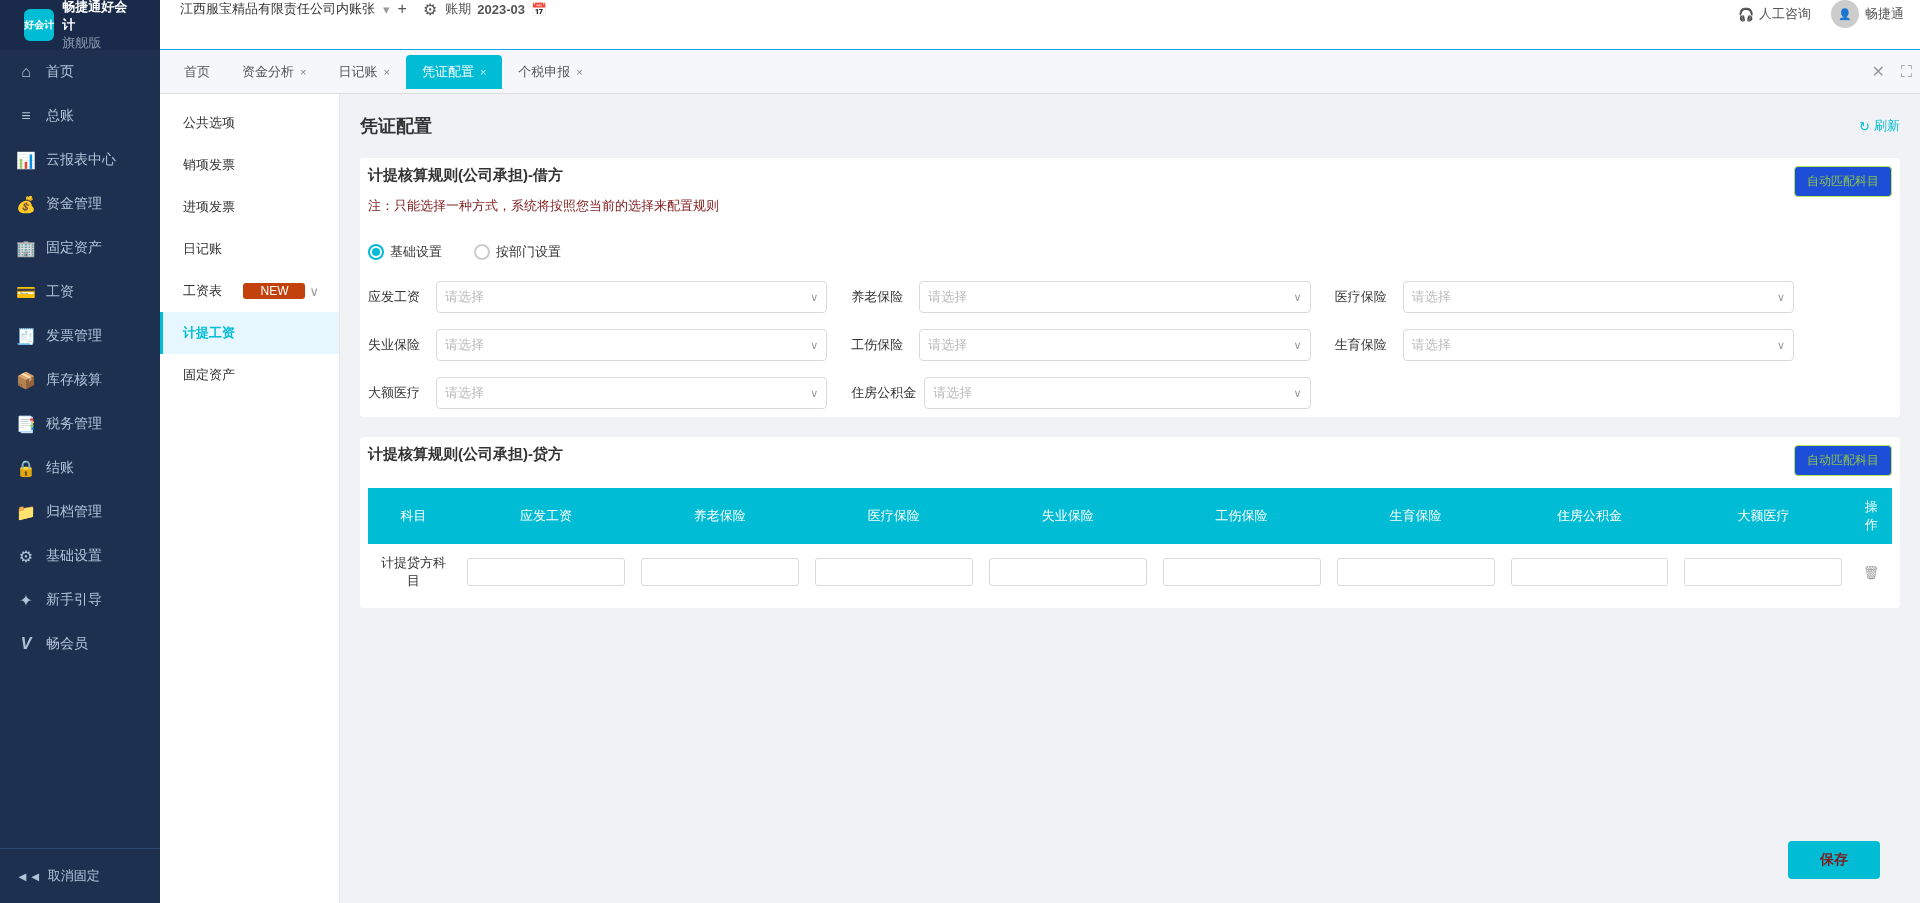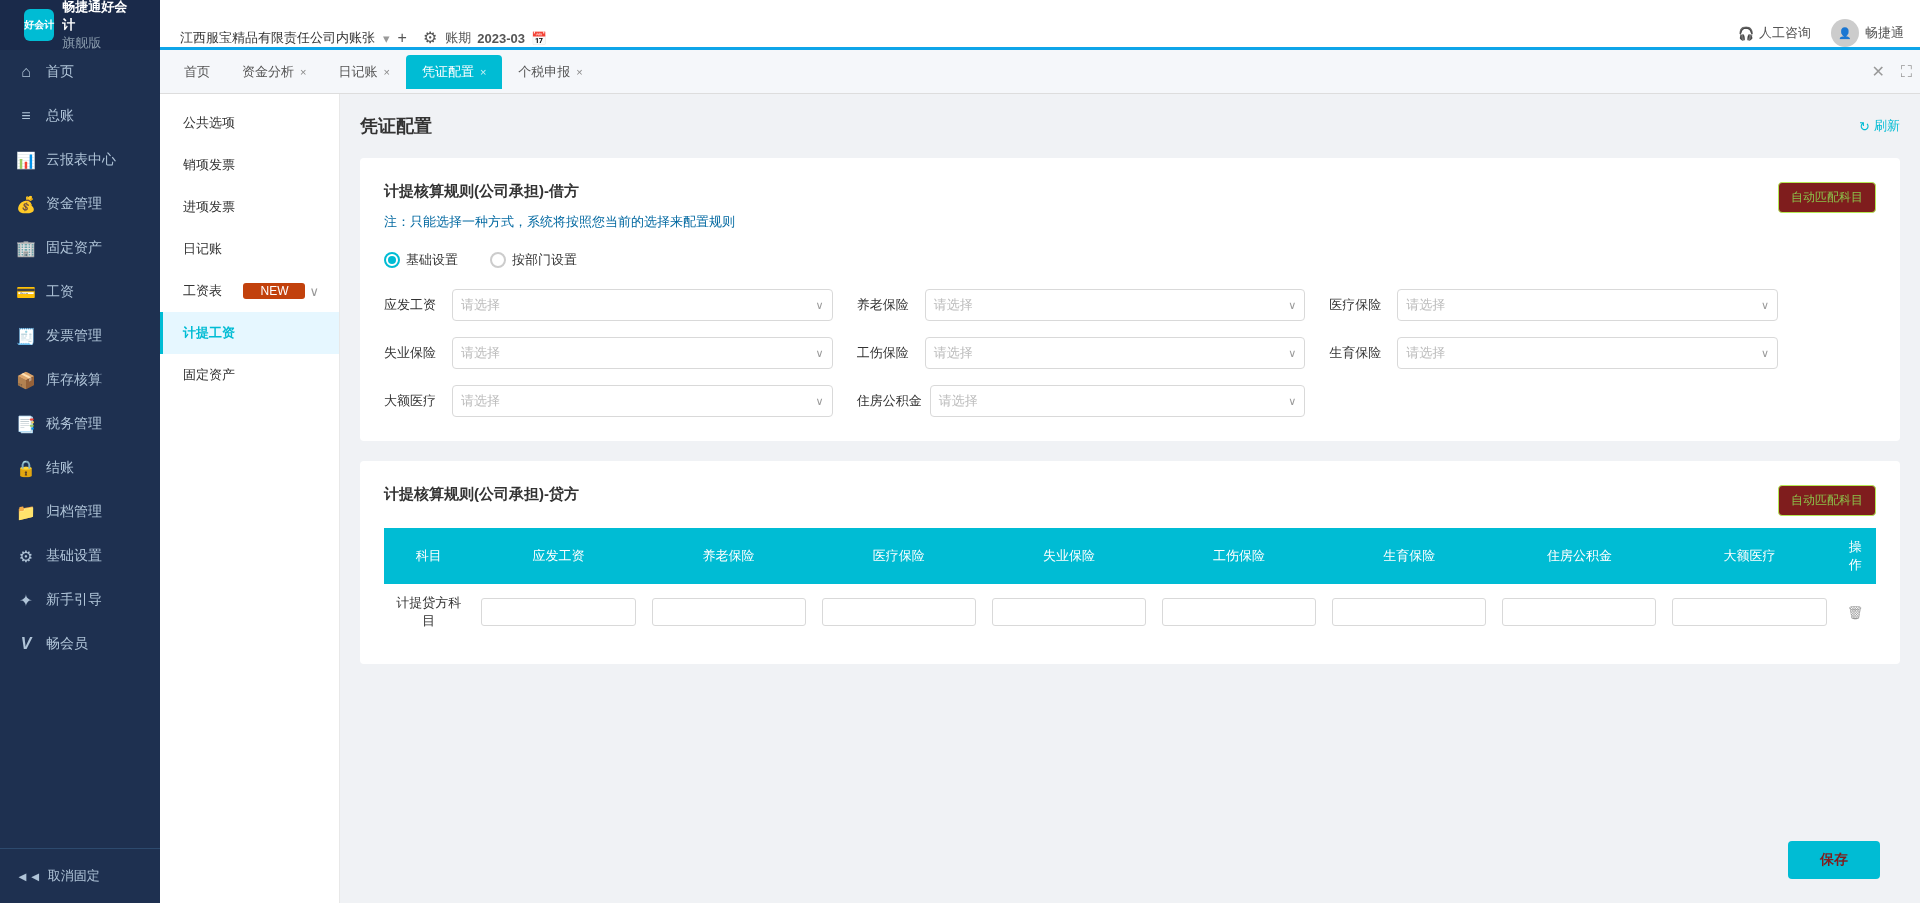--- a/index.html
+++ b/index.html
@@ -39,57 +39,57 @@
     .nav-item-parent { display: flex; align-items: center; justify-content: space-between; }
     .nav-badge-new { background: #c2410c; color: white; font-size: 12px; padding: 1px 17px; border-radius: 3px; margin-left: 4px; }
     .nav-sub { padding-left: 20px; }
 
     
     .page-header { display: flex; align-items: center; justify-content: space-between; margin-bottom: 20px; }
     .page-title { font-size: 18px; font-weight: bold; color: #333; }
     .btn-refresh { display: flex; align-items: center; gap: 4px; color: #00bcd4; cursor: pointer; font-size: 13px; }
 
     
-    .section { background: white; border-radius: 4px; padding: 24px; margin-bottom: 20px; }
+    .section { background: white; border-radius: 4px; padding: 8px; margin-bottom: 20px; }
     .section-title { font-size: 15px; font-weight: bold; color: #333; margin-bottom: 12px; }
-    .notice-text { color: #0369a1; font-size: 13px; margin-bottom: 20px; }
+    .notice-text { color: #7f1d1d; font-size: 13px; margin-bottom: 28px; }
 
     
     .radio-group { display: flex; align-items: center; gap: 32px; margin-bottom: 20px; }
     .radio-item { display: flex; align-items: center; gap: 6px; cursor: pointer; color: #333; font-size: 13px; }
     .radio-circle { width: 16px; height: 16px; border-radius: 50%; border: 2px solid #00bcd4; display: flex; align-items: center; justify-content: center; }
     .radio-circle.checked::after { content: ''; width: 8px; height: 8px; border-radius: 50%; background: #00bcd4; display: block; }
     .radio-circle.unchecked { border-color: #ccc; }
 
     
     .form-grid { display: grid; grid-template-columns: repeat(3, 1fr); gap: 16px 24px; }
     .form-item { display: flex; align-items: center; gap: 8px; }
     .form-label { color: #333; font-size: 13px; min-width: 60px; white-space: nowrap; }
     .form-select { flex: 1; height: 32px; border: 1px solid #d9d9d9; border-radius: 4px; padding: 0 8px; display: flex; align-items: center; justify-content: space-between; cursor: pointer; background: white; font-size: 13px; color: #bbb; }
     .select-arrow { color: #999; font-size: 11px; }
 
     
-    .btn-auto-match { background: #7f1d1d; border: 1px solid #b5e853; color: #8bc34a; padding: 6px 12px; border-radius: 4px; cursor: pointer; font-size: 12px; }
+    .btn-auto-match { background: #1d4ed8; border: 1px solid #b5e853; color: #8bc34a; padding: 6px 12px; border-radius: 4px; cursor: pointer; font-size: 12px; }
 
     
     .data-table { width: 100%; border-collapse: collapse; margin-top: 12px; }
     .data-table th { background: #00bcd4; color: white; padding: 10px 8px; text-align: center; font-size: 13px; font-weight: normal; }
     .data-table td { padding: 10px 8px; text-align: center; border-bottom: 1px solid #f0f0f0; font-size: 13px; color: #333; }
     .data-table tr:last-child td { border-bottom: none; }
     .table-input { width: 100%; height: 28px; border: 1px solid #d9d9d9; border-radius: 3px; padding: 0 4px; font-size: 12px; text-align: center; }
 
     
     .btn-save { position: fixed; bottom: 24px; right: 40px; background: #00bcd4; color: #7f1d1d; border: none; padding: 10px 32px; border-radius: 4px; cursor: pointer; font-size: 14px; font-weight: bold; }
 
     
     .right-content::-webkit-scrollbar { width: 6px; }
     .right-content::-webkit-scrollbar-track { background: #f1f1f1; }
     .right-content::-webkit-scrollbar-thumb { background: #ccc; border-radius: 3px; }
     .top-bar-left { background: #1a2a4a; width: 160px; display: flex; align-items: center; padding: 0 24px; height: 50px; }
-    .top-bar-right { flex: 1; background: white; display: flex; align-items: flex-end; padding: 0 16px; height: 50px; border-bottom: 3px solid #0ea5e9; }
+    .top-bar-right { flex: 1; background: white; display: flex; align-items: flex-start; padding: 0 16px; height: 50px; border-bottom: 1px solid #0ea5e9; }
 
     .section-header { display: flex; align-items: flex-start; justify-content: space-between; }
     .section-header-left { flex: 1; }
   </style>
 </head>
 <body>
 
 <div class="app-container">
 
   <div style="display:flex; height:50px; flex-shrink:0;">

